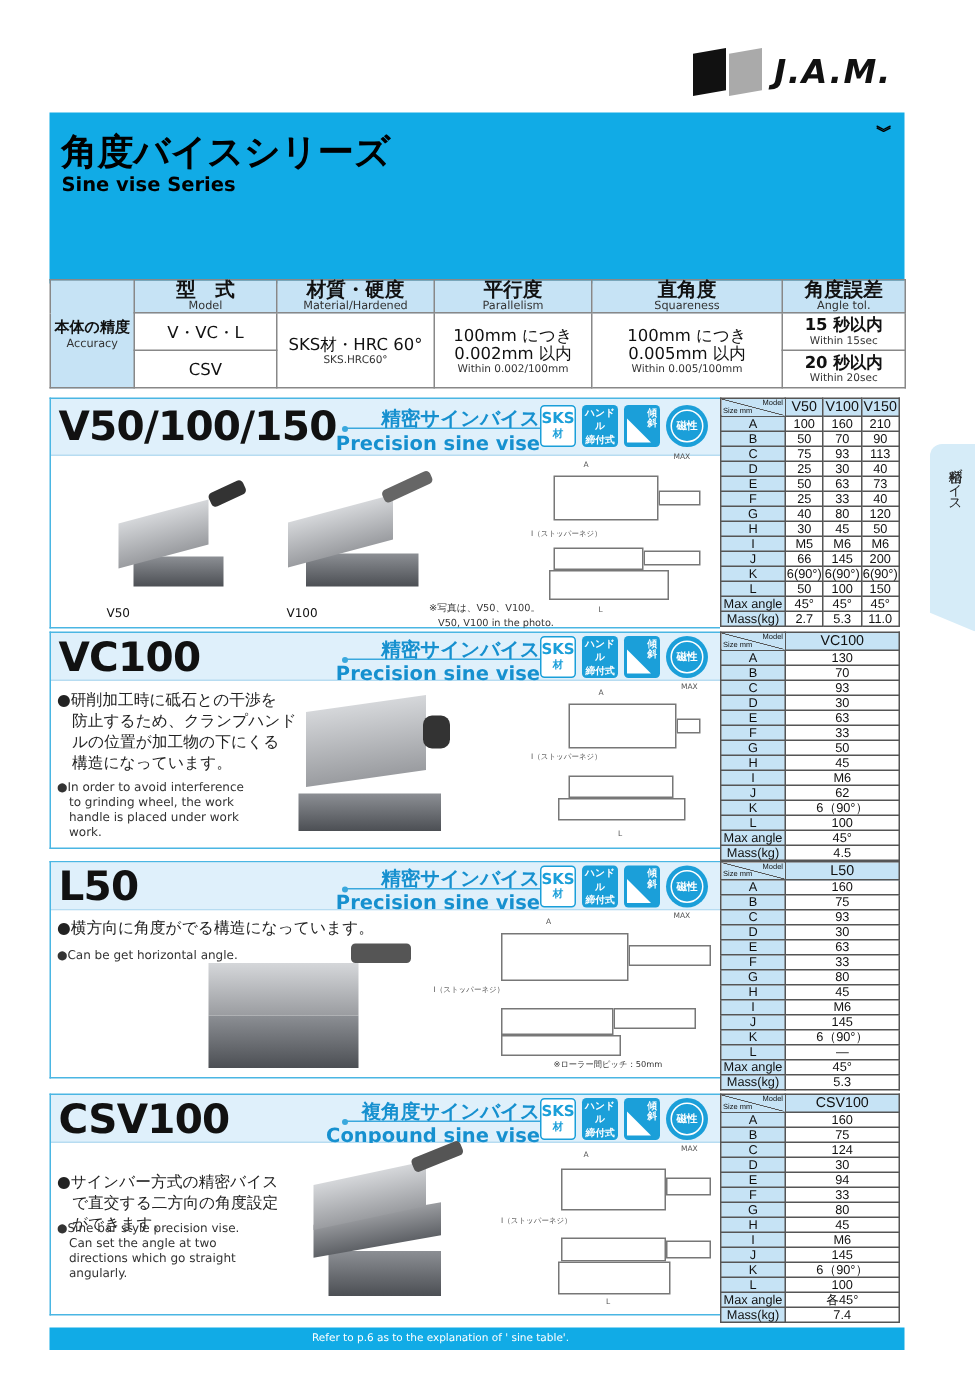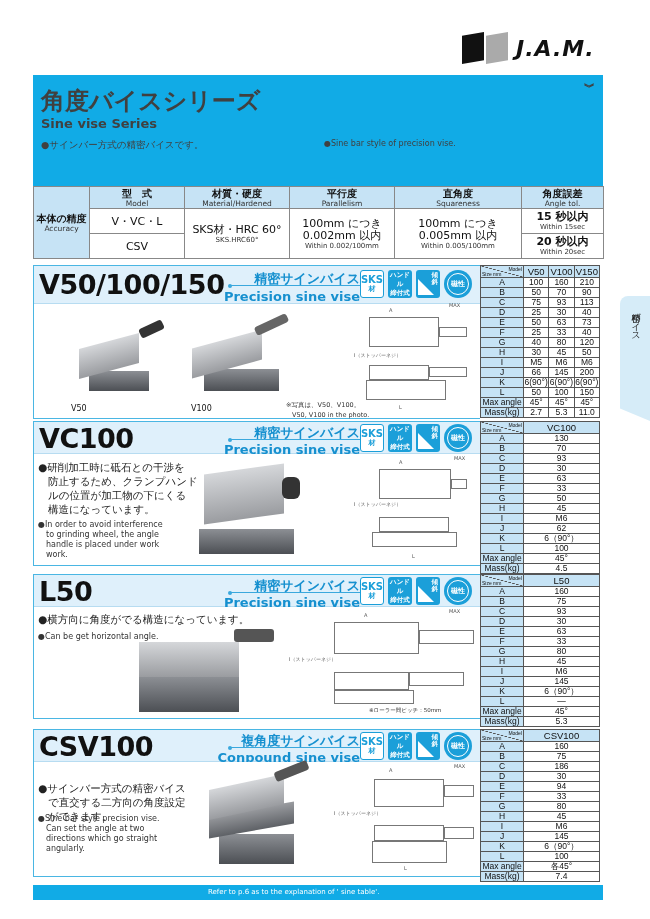--- a/index.html
+++ b/index.html
@@ -5,32 +5,32 @@
   * { box-sizing: border-box; margin: 0; padding: 0; }
   body { width: 650px; height: 919px; background: #ffffff; font-family: "DejaVu Sans", sans-serif; position: relative; overflow: hidden; color: #111; }
 
   
   .logo { position: absolute; left: 462px; top: 32px; height: 32px; display: flex; align-items: center; }
   .logo .blk1 { width: 22px; height: 32px; background: #111; clip-path: polygon(0 12%, 100% 0, 100% 88%, 0 100%); }
   .logo .blk2 { width: 22px; height: 32px; background: #aaa; margin-left: 2px; clip-path: polygon(0 12%, 100% 0, 100% 88%, 0 100%); }
   .logo .txt { margin-left: 8px; font-family: "DejaVu Sans", sans-serif; font-weight: bold; font-style: italic; font-size: 22px; letter-spacing: 1px; color: #111; }
 
   
-  .banner { position: absolute; left: 33px; top: 75px; width: 570px; height: 114px; background: #11abe6; color: #404040; text-align: center; }
+  .banner { position: absolute; left: 33px; top: 75px; width: 570px; height: 114px; background: #11abe6; color: #000000; text-align: center; }
   .banner .title { position: absolute; left: 8px; top: 10px; font-size: 24px; font-weight: bold; letter-spacing: 0px; }
   .banner .subtitle { position: absolute; left: 8px; top: 41px; font-size: 13px; font-weight: bold; }
   .banner .jp-bullets { position: absolute; left: 8px; top: 63px; font-size: 9.5px; line-height: 13px; }
   .banner .en-bullets { position: absolute; left: 291px; top: 63px; font-size: 8px; line-height: 11px; }
   .banner .chev { position: absolute; right: 8px; top: 5px; font-size: 11px; font-weight: bold; }
 
   
   .acc { position: absolute; left: 33px; top: 186px; width: 571px; border-collapse: collapse; border: 1.5px solid #444; font-size: 9px; }
   .acc td, .acc th { border: 1px solid #888; text-align: center; vertical-align: middle; font-weight: normal; }
   .acc .hdr { background: #c6e3f5; height: 22px; }
-  .acc .hdr .jp { font-size: 10px; font-weight: bold; display: block; line-height: 11px; }
+  .acc .hdr .jp { font-size: 13px; font-weight: bold; display: block; line-height: 11px; }
   .acc .hdr .en { font-size: 7.5px; display: block; line-height: 9px; color: #333; }
   .acc .side { background: #c6e3f5; width: 56px; }
   .acc .side .jp { font-size: 10px; font-weight: bold; display: block; }
   .acc .side .en { font-size: 7.5px; display: block; color: #333; }
   .acc .big { font-size: 11px; display: block; line-height: 12px; }
   .acc .small { font-size: 7px; display: block; color: #333; line-height: 8px; }
   .acc .model { font-size: 11px; }
   .acc .angle .big { font-size: 11px; font-weight: bold; }
 
   
@@ -96,24 +96,22 @@
 <div class="logo">
   <div class="blk1"></div>
   <div class="blk2"></div>
   <span class="txt">J.A.M.</span>
 </div>
 
 <div class="banner">
   <div class="title">角度バイスシリーズ</div>
   <div class="subtitle">Sine vise Series</div>
   <div class="jp-bullets">
-    <div>●サインバー方式の精密バイスです。</div>
   </div>
   <div class="en-bullets">
-    <div>●Sine bar style of precision vise.</div>
   </div>
   <div class="chev">︾</div>
 </div>
 
 <table class="acc">
   <tbody>
       <tr class="hdr">
     <td class="side" rowspan="3">
       <span class="jp">本体の精度</span>
       <span class="en">Accuracy</span>
@@ -350,21 +348,21 @@
   </div>
   <div class="body" style="height:110px;">
     <div class="bul" style="left:4px;top:6px;">
       <div>●研削加工時に砥石との干渉を</div>
       <div style="padding-left:10px">防止するため、クランプハンド</div>
       <div style="padding-left:10px">ルの位置が加工物の下にくる</div>
       <div style="padding-left:10px">構造になっています。</div>
     </div>
     <div class="bul-en" style="left:4px;top:66px;">
       <div>●In order to avoid interference</div>
-      <div style="padding-left:8px">to grinding wheel, the angle</div>
+      <div style="padding-left:8px">to grinding wheel, the work</div>
       <div style="padding-left:8px">handle is placed under work</div>
       <div style="padding-left:8px">work.</div>
     </div>
     <div class="photo" style="left:160px;top:5px;width:115px;height:100px;">
       <div class="vise-base" style="left:5px;top:70px;width:95px;height:25px;"></div>
       <div class="vise-top" style="left:10px;top:10px;width:80px;height:50px;transform:skewY(-8deg);"></div>
       <div class="vise-handle" style="left:88px;top:18px;width:18px;height:22px;border-radius:6px;"></div>
     </div>
     <div class="drawing" style="left:320px;top:3px;width:125px;height:105px;">
       <div class="dr-lbl" style="left:45px;top:2px;">A</div>
@@ -631,21 +629,21 @@
   <tr>
         <td class="k">A</td>
         <td>160</td>
       </tr>
   <tr>
         <td class="k">B</td>
         <td>75</td>
       </tr>
   <tr>
         <td class="k">C</td>
-        <td>186</td>
+        <td>124</td>
       </tr>
   <tr>
         <td class="k">D</td>
         <td>30</td>
       </tr>
   <tr>
         <td class="k">E</td>
         <td>94</td>
       </tr>
   <tr>

